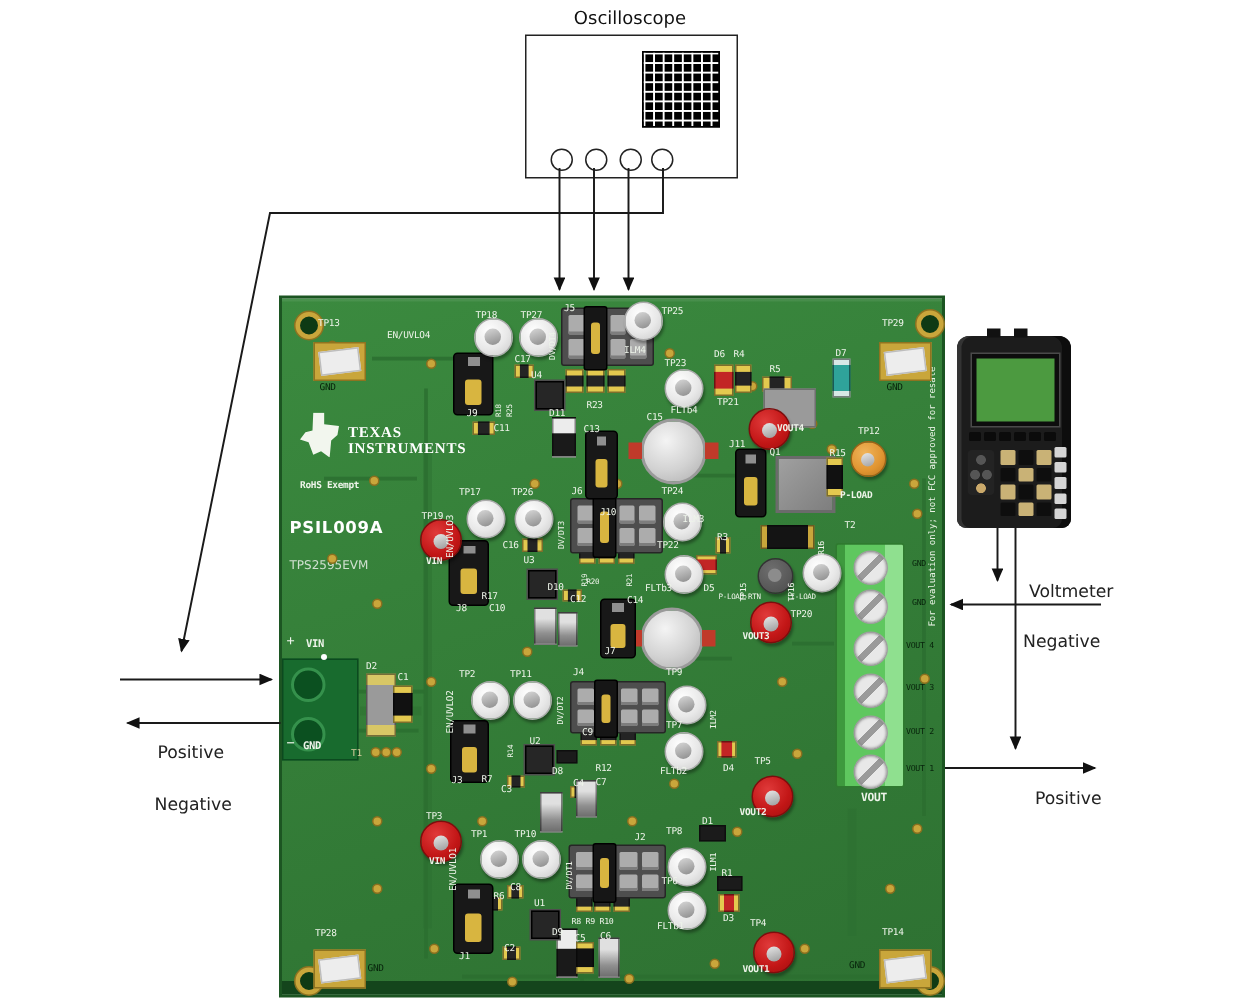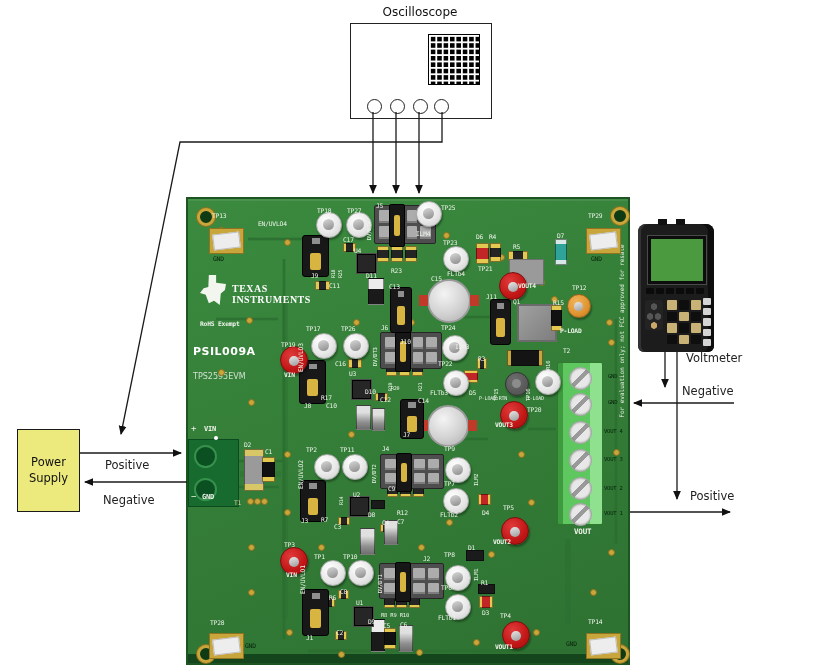--- a/index.html
+++ b/index.html
@@ -10,21 +10,21 @@
   .ybox{position:absolute;background:#ECE97D;border:1.5px solid #1a1a1a;
         display:flex;align-items:center;justify-content:center;text-align:center;
         font-size:11.5px;color:#111;line-height:1.35;}
   #osc-box{position:absolute;left:350px;top:23px;width:140px;height:94px;background:#fff;border:1.5px solid #222;}
   #osc-title{position:absolute;left:350px;top:5px;width:140px;text-align:center;font-size:12px;color:#111;}
   #osc-grid{position:absolute;left:77px;top:10px;width:50px;height:49px;background:#000;
             background-image:linear-gradient(#fff 1.4px,transparent 1.4px),linear-gradient(90deg,#fff 1.4px,transparent 1.4px);
             background-size:6.4px 6.4px;border:1px solid #000;}
   .knob{position:absolute;top:75px;width:13px;height:13px;border:1.4px solid #222;border-radius:50%;background:#fff;}
   
-  .wlbl{position:absolute;font-size:11.5px;color:#222;white-space:nowrap;}
+  .wlbl{position:absolute;font-size:11.5px;color:#222;white-space:nowrap;margin-top:36px;}
   
   #vm{position:absolute;left:638px;top:224px;width:76px;height:128px;background:#1c1c1c;
       border-radius:8px 8px 6px 6px;box-shadow:inset -6px 0 0 #0d0d0d, inset 3px 0 0 #333;}
   #vm .tab{position:absolute;top:-5px;width:9px;height:6px;background:#111;}
   #vm-screen{position:absolute;left:10px;top:12px;width:52px;height:42px;background:#4C9A40;
              border:3px solid #0d0d0d;outline:1px solid #4a4a4a;}
   #vm-top{position:absolute;left:8px;top:64px;width:58px;height:6px;display:grid;grid-template-columns:repeat(6,1fr);gap:2px;}
   #vm-top i{background:#0b0b0b;border-radius:1px;}
   #vm-dpad{position:absolute;left:7px;top:76px;width:18px;height:30px;
            background-image:radial-gradient(circle at 50% 22%,#555 3px,transparent 3.5px),radial-gradient(circle at 28% 55%,#555 3px,transparent 3.5px),radial-gradient(circle at 72% 55%,#555 3px,transparent 3.5px),radial-gradient(circle at 50% 85%,#caa96a 3px,transparent 3.5px);
@@ -111,21 +111,20 @@
 
   <div id="osc-title">Oscilloscope</div>
   <div id="osc-box">
     <div id="osc-grid"></div>
     <div class="knob" style="left:16px;"></div>
     <div class="knob" style="left:39px;"></div>
     <div class="knob" style="left:62px;"></div>
     <div class="knob" style="left:83px;"></div>
   </div>
 
-  <div class="ybox" style="left:17px;top:429px;width:61px;height:81px;">Power Supply</div>
 
 
   <div id="vm">
     <div class="tab" style="left:20px;"></div>
     <div class="tab" style="left:38px;"></div>
     <div id="vm-screen"></div>
     <div id="vm-top">
         <i></i>
         <i></i>
         <i></i>

